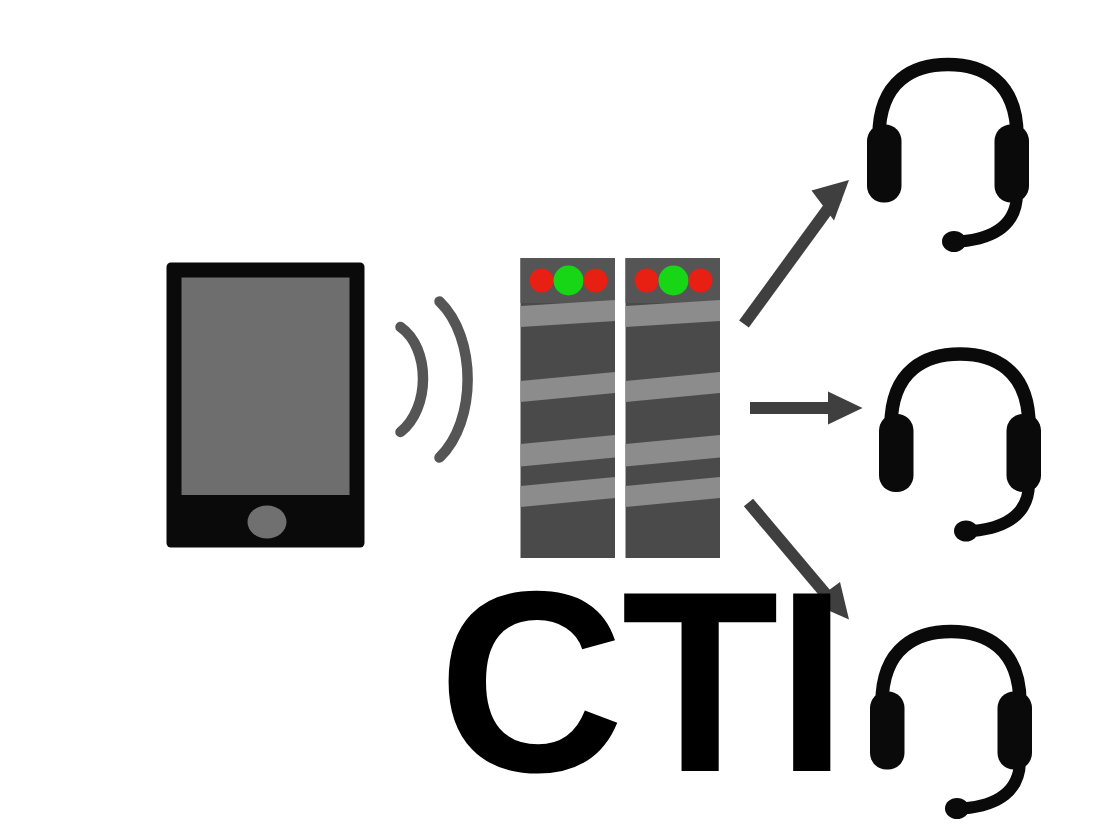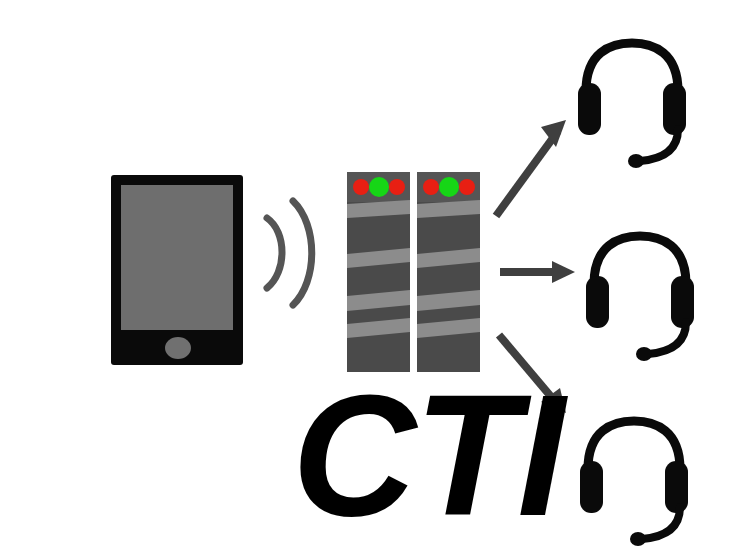--- a/index.html
+++ b/index.html
@@ -10,21 +10,20 @@
   }
   body {
     font-family: "Liberation Sans", sans-serif;
   }
   #canvas {
     position: relative;
     width: 743px;
     height: 557px;
     background: #ffffff;
     overflow: hidden;
-    font-style: italic;
   }
   #scene {
     position: absolute;
     left: 0;
     top: 0;
     width: 743px;
     height: 557px;
   }
   .cti-label {
     position: absolute;

